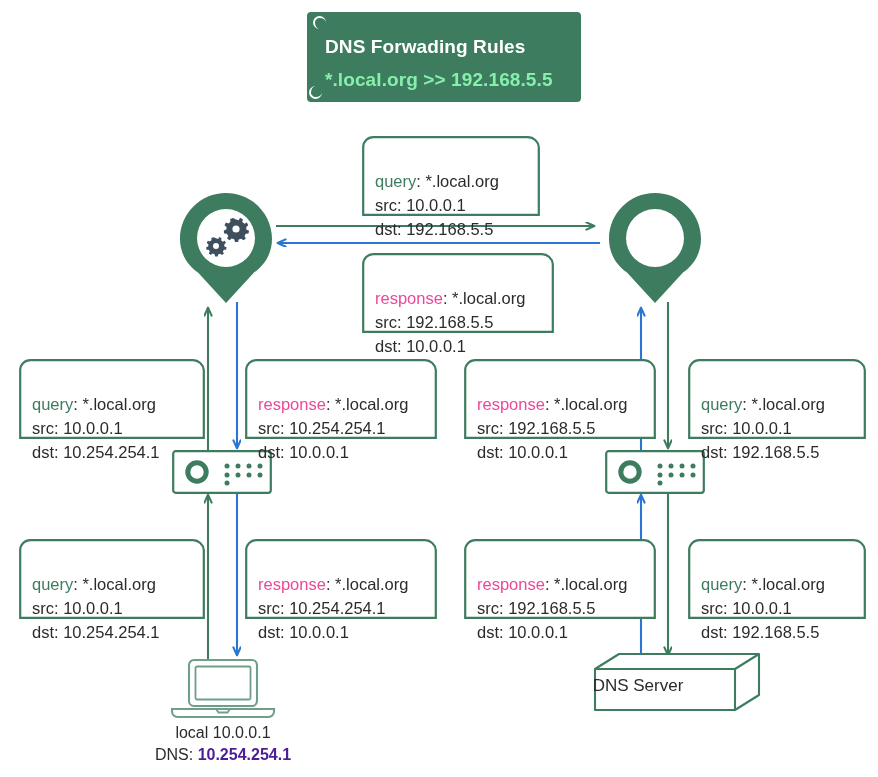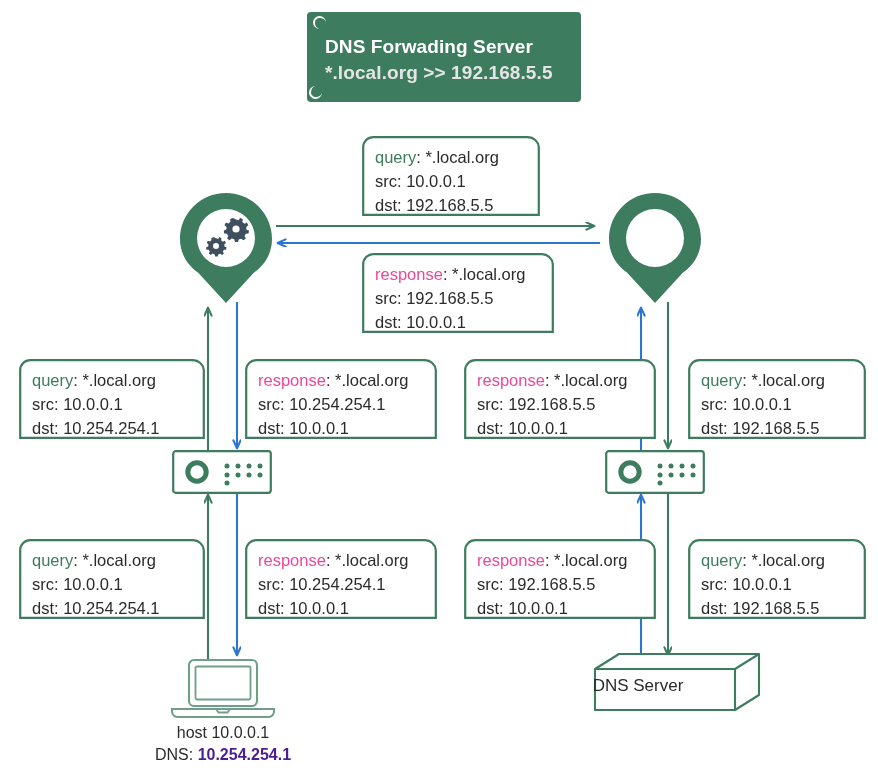--- a/index.html
+++ b/index.html
@@ -7,35 +7,35 @@
        font-family:"Liberation Sans","DejaVu Sans",sans-serif;
        -webkit-font-smoothing:antialiased;}
   .stage{position:absolute;left:0;top:0;width:878px;height:777px;}
   .abs{position:absolute;}
 
   
   .note{position:absolute;background:#3d7c5e;border-radius:4px;
         box-sizing:border-box;padding:14px 18px 12px 18px;}
   .note-l1{color:#ffffff;font-size:19px;font-weight:bold;line-height:26px;
            white-space:nowrap;letter-spacing:.1px;}
-  .note-l2{color:#e5e5e5;font-size:19px;font-weight:bold;line-height:26px;
-           white-space:nowrap;letter-spacing:.1px;}
+  .note-l2{color:#86efac;font-size:19px;font-weight:bold;line-height:26px;
+           white-space:nowrap;margin-top:7px;letter-spacing:.1px;}
   .note-bar{position:absolute;left:14px;top:4px;height:9px;right:4px;
             background:#3d7c5e;border-radius:5px;}
   .curl{position:absolute;width:13px;height:13px;border:2px solid #ffffff;
         box-sizing:border-box;background:transparent;}
   .curl.tl{left:6px;top:4px;border-radius:7px 7px 0 7px;border-right:none;border-bottom:none;}
   .curl.bl{left:2px;bottom:3px;border-radius:7px 0 7px 7px;border-right:none;border-top:none;}
 
   
   .pkt{position:absolute;box-sizing:border-box;background:#ffffff;
        padding:9px 12px 9px 13px;}
   .pkt .svgframe{position:absolute;left:0;top:0;width:100%;height:100%;
                  pointer-events:none;}
-  .pkt .lines{position:relative;z-index:2;}
+  .pkt .lines{position:relative;z-index:2;margin-top:24px;}
   .pl{font-size:16.5px;line-height:24px;color:#2b2b2b;white-space:nowrap;}
   .k-query{color:#3d7c5e;}
   .k-resp{color:#ec4899;text-align:center;}
 
   
   .nlabel{position:absolute;text-align:center;font-size:16px;line-height:22px;
           color:#2b2b2b;white-space:nowrap;}
   .blue-b{color:#4c1d95;font-weight:bold;}
   .srvtxt{position:absolute;font-size:17px;color:#2b2b2b;white-space:nowrap;}
 </style>
@@ -73,21 +73,21 @@
     <line x1="641" y1="660" x2="641" y2="495" stroke="#2a76d2" stroke-width="2.1" marker-end="url(#abl)"></line>
 
     <line x1="668" y1="492" x2="668" y2="655" stroke="#3d7c5e" stroke-width="2.1" marker-end="url(#agr)"></line>
   </svg>
 
   <div class="note" style="left:307px;top:12px;width:274px;height:90px;">
     <div class="note-bar"></div>
     <div class="curl tl"></div>
     <div class="curl bl"></div>
     <div style="position:relative;z-index:3;margin-top:8px;">
-      <div class="note-l1">DNS Forwading Server</div>
+      <div class="note-l1">DNS Forwading Rules</div>
       <div class="note-l2">*.local.org &gt;&gt; 192.168.5.5</div>
     </div>
   </div>
 
   <svg class="abs" style="left:172px;top:189px;width:108px;height:118px;" viewBox="0 0 108 118">
     <path d="M54 4 C28.5 4 8 24.5 8 50 C8 64 15 76 26 83.5 L54 114 L82 83.5 C93 76 100 64 100 50 C100 24.5 79.5 4 54 4 Z" fill="#3d7c5e"></path>
     <circle cx="54" cy="49" r="29" fill="#ffffff"></circle>
 
     <g fill="#3f4f5e" transform="translate(64,40)">
       <path d="M0,-15.5 L4.3,-14.2 L6.6,-18 L11,-15.6 L10.2,-11.3 L13.7,-8.6 L17.6,-10.6 L19.8,-6.2 L16.6,-3.3 L16.8,1.1 L21,2.4 L20.2,7.3 L15.8,7.6 L13.7,11.4 L15.9,15.2 L12,18.2 L8.5,15.6 L4.3,16.8 L3.4,21.1 L-1.6,20.9 L-2.9,16.7 L-7,15.2 L-10.3,18.1 L-14.4,15.2 L-12.5,11.2 L-14.8,7.5 L-19.1,7.4 L-19.7,2.4 L-15.6,0.9 L-15.2,-3.4 L-18.6,-6.1 L-16.3,-10.5 L-12.2,-9 L-8.9,-11.8 L-9.5,-16.1 L-4.7,-17.6 Z" transform="scale(0.62)"></path>
@@ -137,21 +137,21 @@
     </g>
   </svg>
 
   <svg class="abs" style="left:168px;top:658px;width:110px;height:62px;" viewBox="0 0 110 62">
     <rect x="21" y="2" width="68" height="46" rx="5" fill="#ffffff" stroke="#6f9f89" stroke-width="2.1"></rect>
     <rect x="27.5" y="8.5" width="55" height="33" rx="1.5" fill="#ffffff" stroke="#6f9f89" stroke-width="1.8"></rect>
     <path d="M4 51 L106 51 L106 53.5 C106 57 103 59 99.5 59 L10.5 59 C7 59 4 57 4 53.5 Z" fill="#ffffff" stroke="#6f9f89" stroke-width="2.1"></path>
     <path d="M48 51 L50.5 54.5 L59.5 54.5 L62 51" fill="none" stroke="#6f9f89" stroke-width="1.8"></path>
   </svg>
   <div class="nlabel" style="left:128px;top:722px;width:190px;">
-    <div>host 10.0.0.1</div>
+    <div>local 10.0.0.1</div>
     <div>
       <span>DNS: </span><span class="blue-b">10.254.254.1</span>
     </div>
   </div>
 
   <svg class="abs" style="left:592px;top:652px;width:170px;height:62px;" viewBox="0 0 170 62">
     <path d="M3 17 L27 2 L167 2 L167 43 L143 58 L3 58 Z" fill="#ffffff" stroke="#3d7c5e" stroke-width="2.1" stroke-linejoin="round"></path>
     <path d="M3 17 L143 17 L143 58" fill="none" stroke="#3d7c5e" stroke-width="2.1"></path>
     <path d="M143 17 L167 2" fill="none" stroke="#3d7c5e" stroke-width="2.1"></path>
   </svg>

